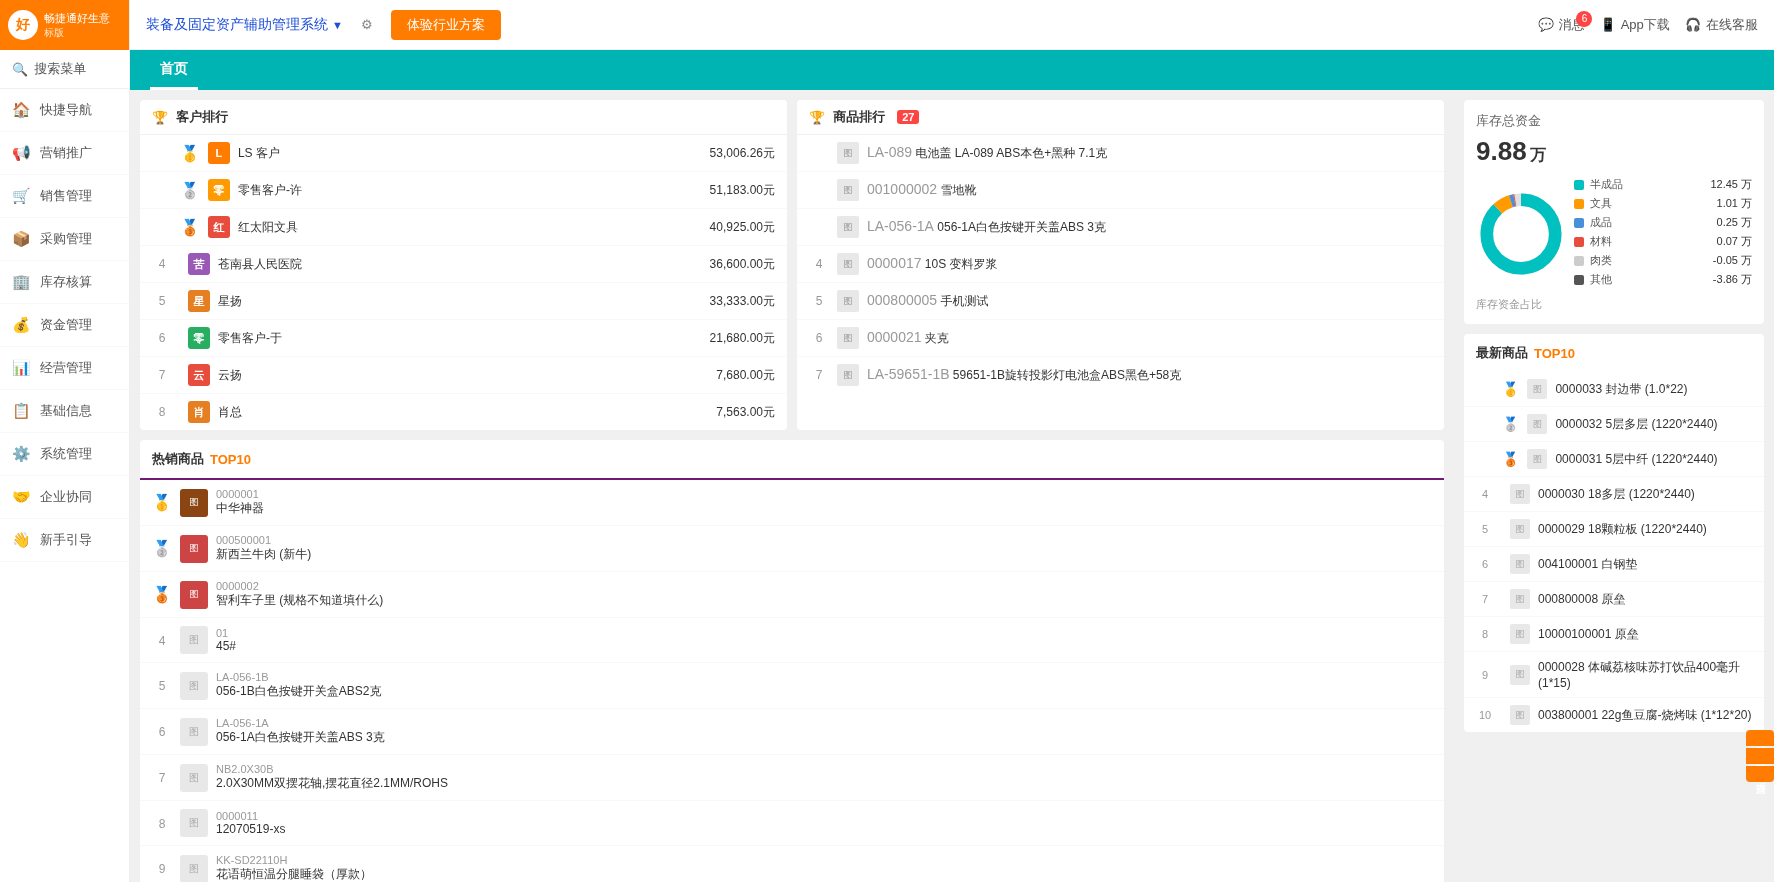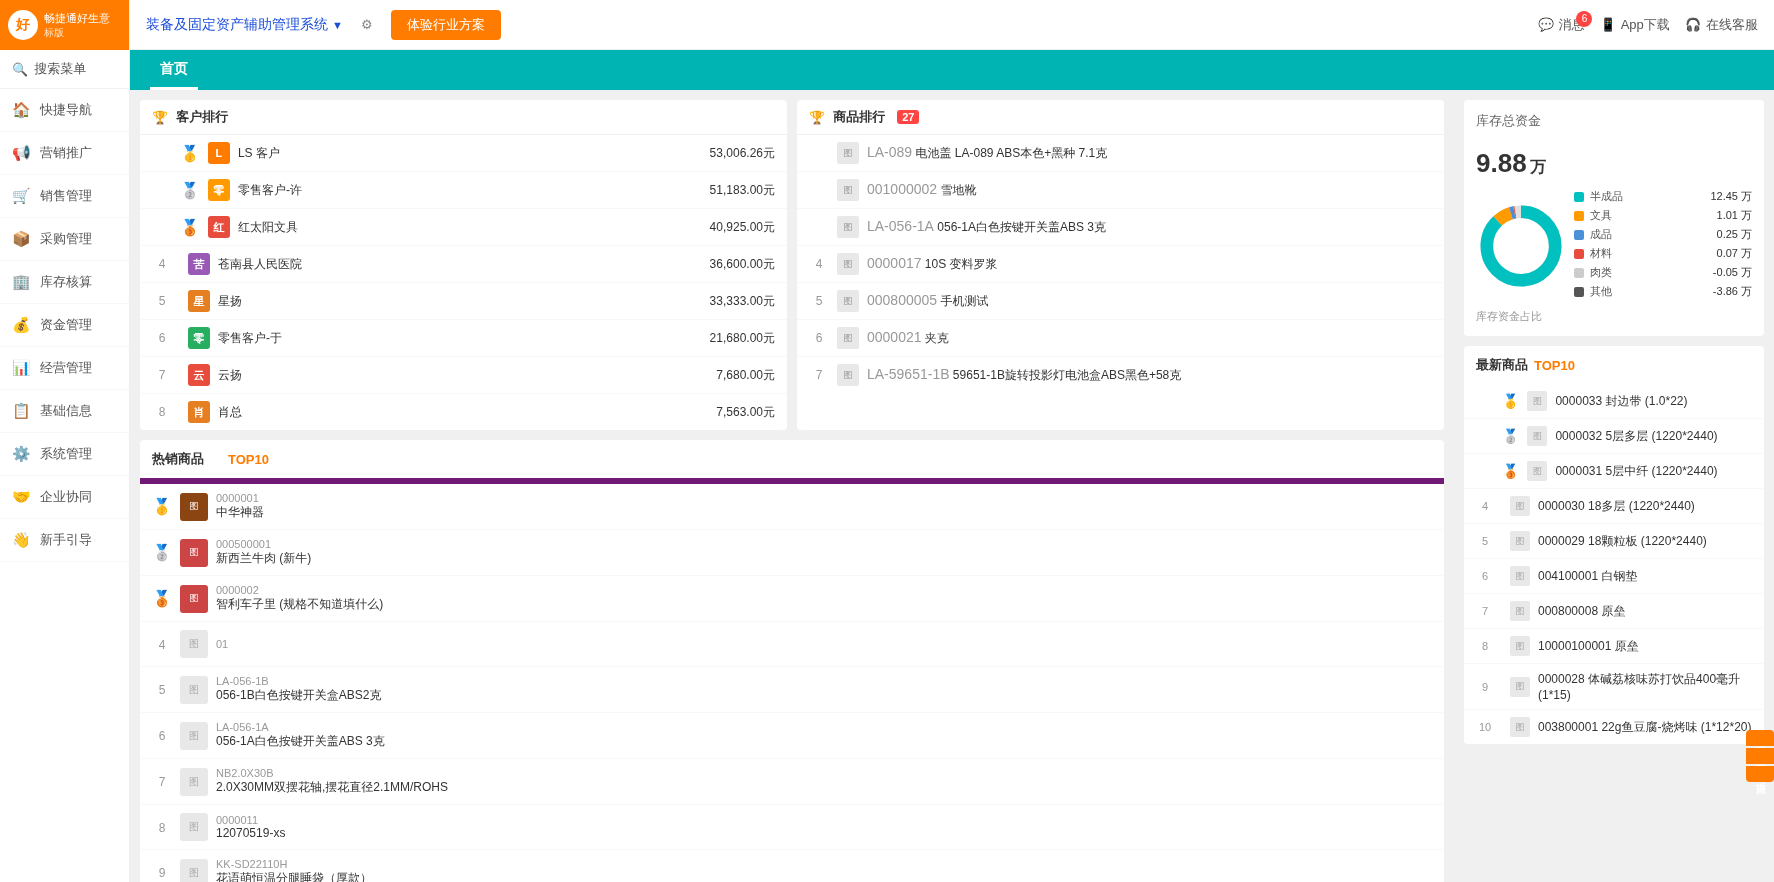--- a/index.html
+++ b/index.html
@@ -203,21 +203,21 @@
       padding: 10px;
       background: #f0f0f0;
     }
 
     
     .inventory-panel {
       background: #fff;
       border-radius: 4px;
       padding: 12px;
     }
-    .inventory-title { font-size: 13px; color: #666; margin-bottom: 18px; }
+    .inventory-title { font-size: 13px; color: #666; margin-bottom: 6px; }
     .inventory-total { font-size: 13px; color: #333; margin-bottom: 10px; }
     .inventory-total span { font-size: 26px; font-weight: bold; color: #333; }
     .inventory-chart-area {
       display: flex; gap: 8px; align-items: center;
     }
     .donut-chart {
       width: 90px; height: 90px; flex-shrink: 0;
       position: relative;
     }
     .donut-chart svg { width: 100%; height: 100%; }
@@ -266,22 +266,22 @@
     }
 
     .hot-panel {
       flex: 1;
       background: #fff;
       border-radius: 4px;
       overflow: hidden;
     }
     .hot-header {
       padding: 10px 12px;
-      display: flex; align-items: center; gap: 24px;
-      border-bottom: 6px solid #701a75;
+      display: flex; align-items: center; gap: 6px;
+      border-bottom: 2px solid #701a75;
     }
     .hot-title { font-size: 13px; font-weight: bold; color: #333; }
     .hot-top10 { color: #ff7c00; font-size: 13px; font-weight: bold; }
     .hot-item {
       display: flex; align-items: center;
       padding: 8px 12px;
       border-bottom: 1px solid #f8f8f8;
       gap: 8px;
     }
     .hot-item:last-child { border-bottom: none; }
@@ -598,20 +598,21 @@
   </div>
               <div class="hot-item">
     <div class="hot-rank">
       <span class="hot-rank-num">4</span>
     </div>
     <div class="hot-prod-img">
                   <span style="color:#aaa;font-size:10px;">图</span>
                 </div>
     <div class="hot-prod-info">
       <div class="hot-prod-code">01</div>
+      <div class="hot-prod-name">45#</div>
     </div>
   </div>
               <div class="hot-item">
     <div class="hot-rank">
       <span class="hot-rank-num">5</span>
     </div>
     <div class="hot-prod-img">
                   <span style="color:#aaa;font-size:10px;">图</span>
                 </div>
     <div class="hot-prod-info">

